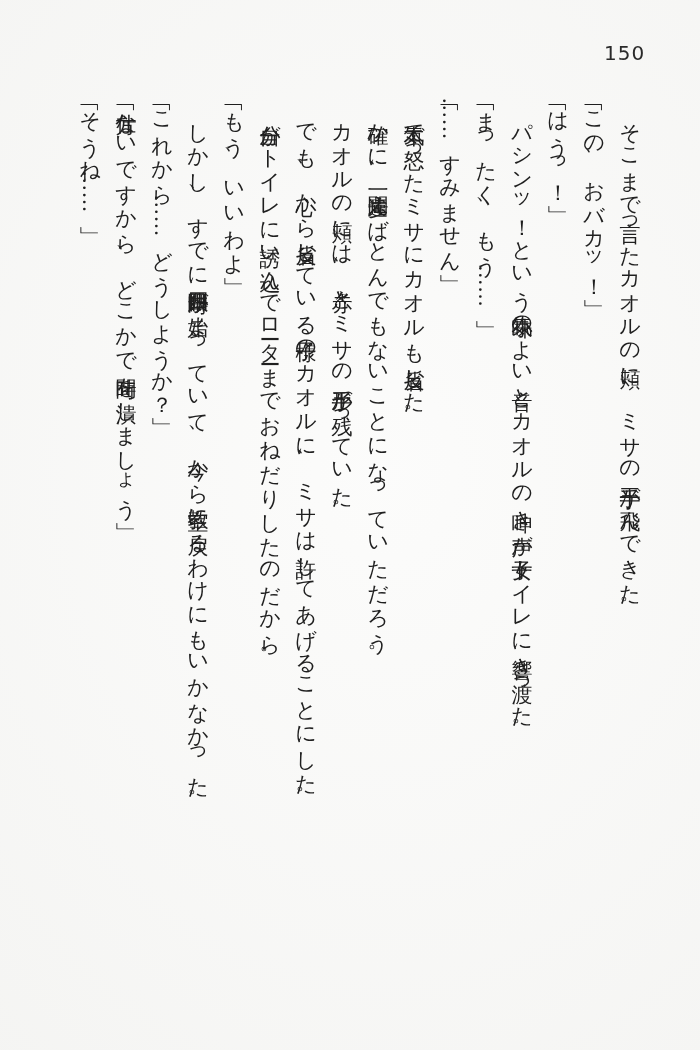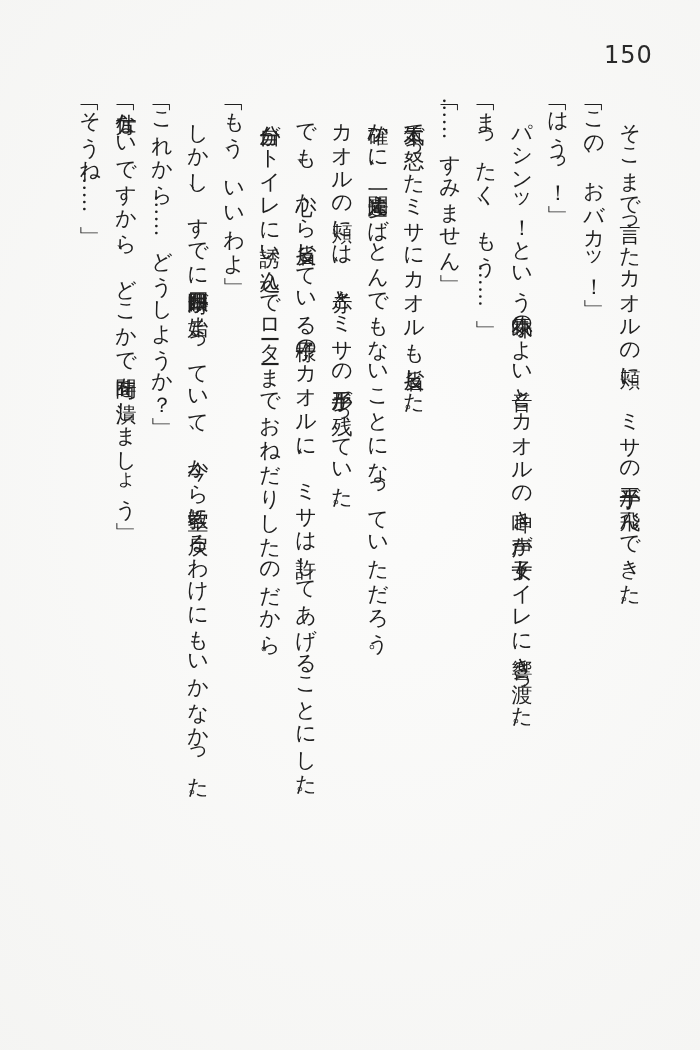--- a/index.html
+++ b/index.html
@@ -24,21 +24,21 @@
     height: 1050px;
     background:
       radial-gradient(ellipse 120% 100% at 55% 45%, rgba(255,255,255,0.55), rgba(0,0,0,0.02) 85%),
       var(--paper);
   }
   .page-number {
     position: absolute;
     top: 41px;
     left: 604px;
     font-family: "DejaVu Sans", "Liberation Sans", sans-serif;
-    font-size: 24px;
+    font-size: 20px;
     letter-spacing: 1px;
     color: #2a2a2a;
   }
   .text-block {
     position: absolute;
     top: 97px;
     right: 52px;
     height: 828px;
     writing-mode: vertical-rl;
     text-orientation: mixed;

